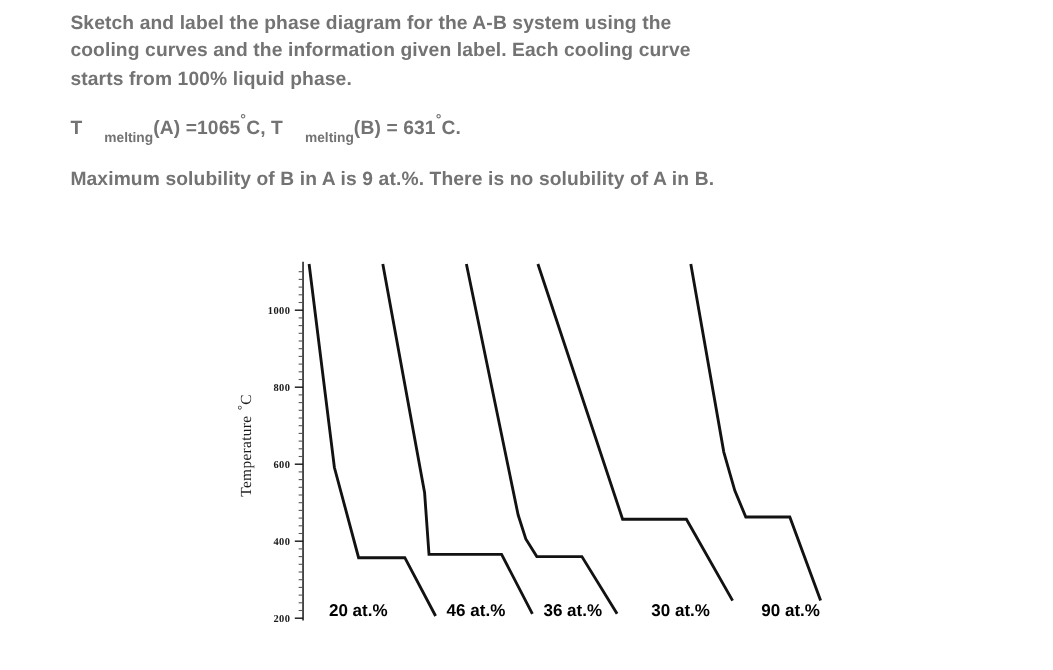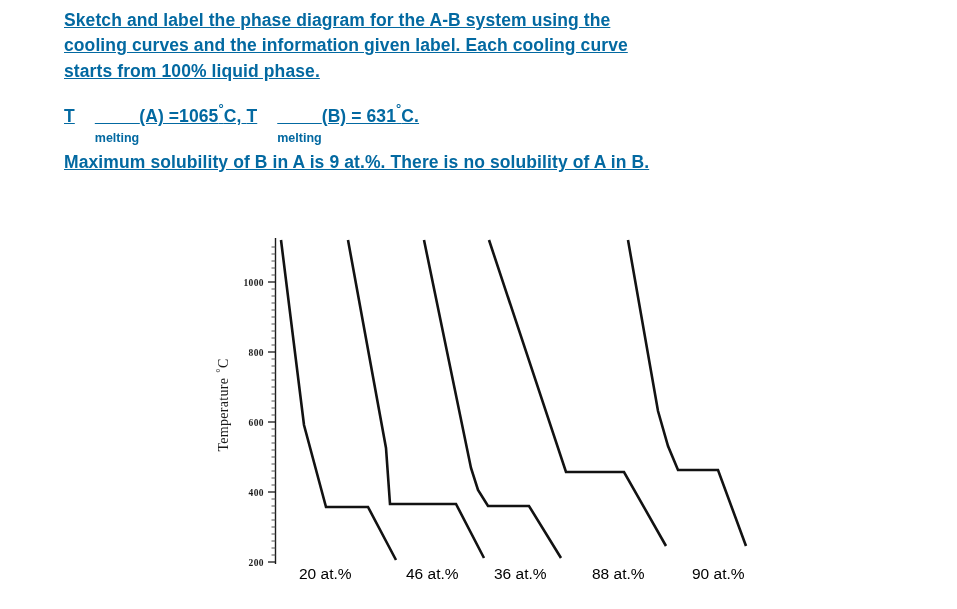--- a/index.html
+++ b/index.html
@@ -27,44 +27,43 @@
     position: absolute;
     left: 64px;
     top: 8px;
     width: 858px;
   }
   .q-para {
     font-weight: bold;
     font-size: 17.5px;
     line-height: 1.45;
     letter-spacing: 0.1px;
-    color: #0369a1;
+    color: #737373;
     margin: 0;
-    text-decoration: underline;
   }
   .p1 {
     text-align: justify;
     text-justify: inter-word;
     width: 856px;
   }
   .p1 .lastline { display: block; }
   .p2 {
     margin-top: 18px;
     white-space: nowrap;
   }
   .p3 {
     margin-top: 18px;
     white-space: nowrap;
   }
   .sub {
     font-size: 12.5px;
     font-weight: bold;
     vertical-align: sub;
     position: relative;
-    top: 16px;
+    top: 3px;
     letter-spacing: 0;
     padding-left: 20px;
   }
   .deg {
     font-size: 13px;
     vertical-align: super;
     position: relative;
     top: -2px;
   }
 
@@ -113,24 +112,24 @@
   .yaxis-title {
     font-family: "Liberation Serif", serif;
     font-size: 14px;
     fill: #1a1a1a;
     text-anchor: middle;
     letter-spacing: 0.3px;
   }
   .xlabel {
     position: absolute;
     font-family: "Liberation Sans", sans-serif;
-    font-weight: normal;
+    font-weight: bold;
     font-size: 15.5px;
     color: #000;
-    top: 337px;
+    top: 319px;
     white-space: nowrap;
   }
 </style>
 </head>
 <body>
 
 <div id="page">
 
   <div class="q-block">
 
@@ -219,18 +218,18 @@
           <polyline class="cool-curve" points="408,12 455,240 462,262 472,278 513,278 545,330"></polyline>
           <polyline class="cool-curve" points="473,12 550,244 608,244 650,318"></polyline>
           <polyline class="cool-curve" points="612,12 642,183 652,218 662,242 702,242 730,318"></polyline>
         </g>
     </svg>
 
     <div id="x-labels">
         <div class="xlabel" style="left: 283px;">20 at.%</div>
         <div class="xlabel" style="left: 390px;">46 at.%</div>
         <div class="xlabel" style="left: 478px;">36 at.%</div>
-        <div class="xlabel" style="left: 576px;">88 at.%</div>
+        <div class="xlabel" style="left: 576px;">30 at.%</div>
         <div class="xlabel" style="left: 676px;">90 at.%</div>
       </div>
   </div>
 
 </div>
 
 </body></html>

